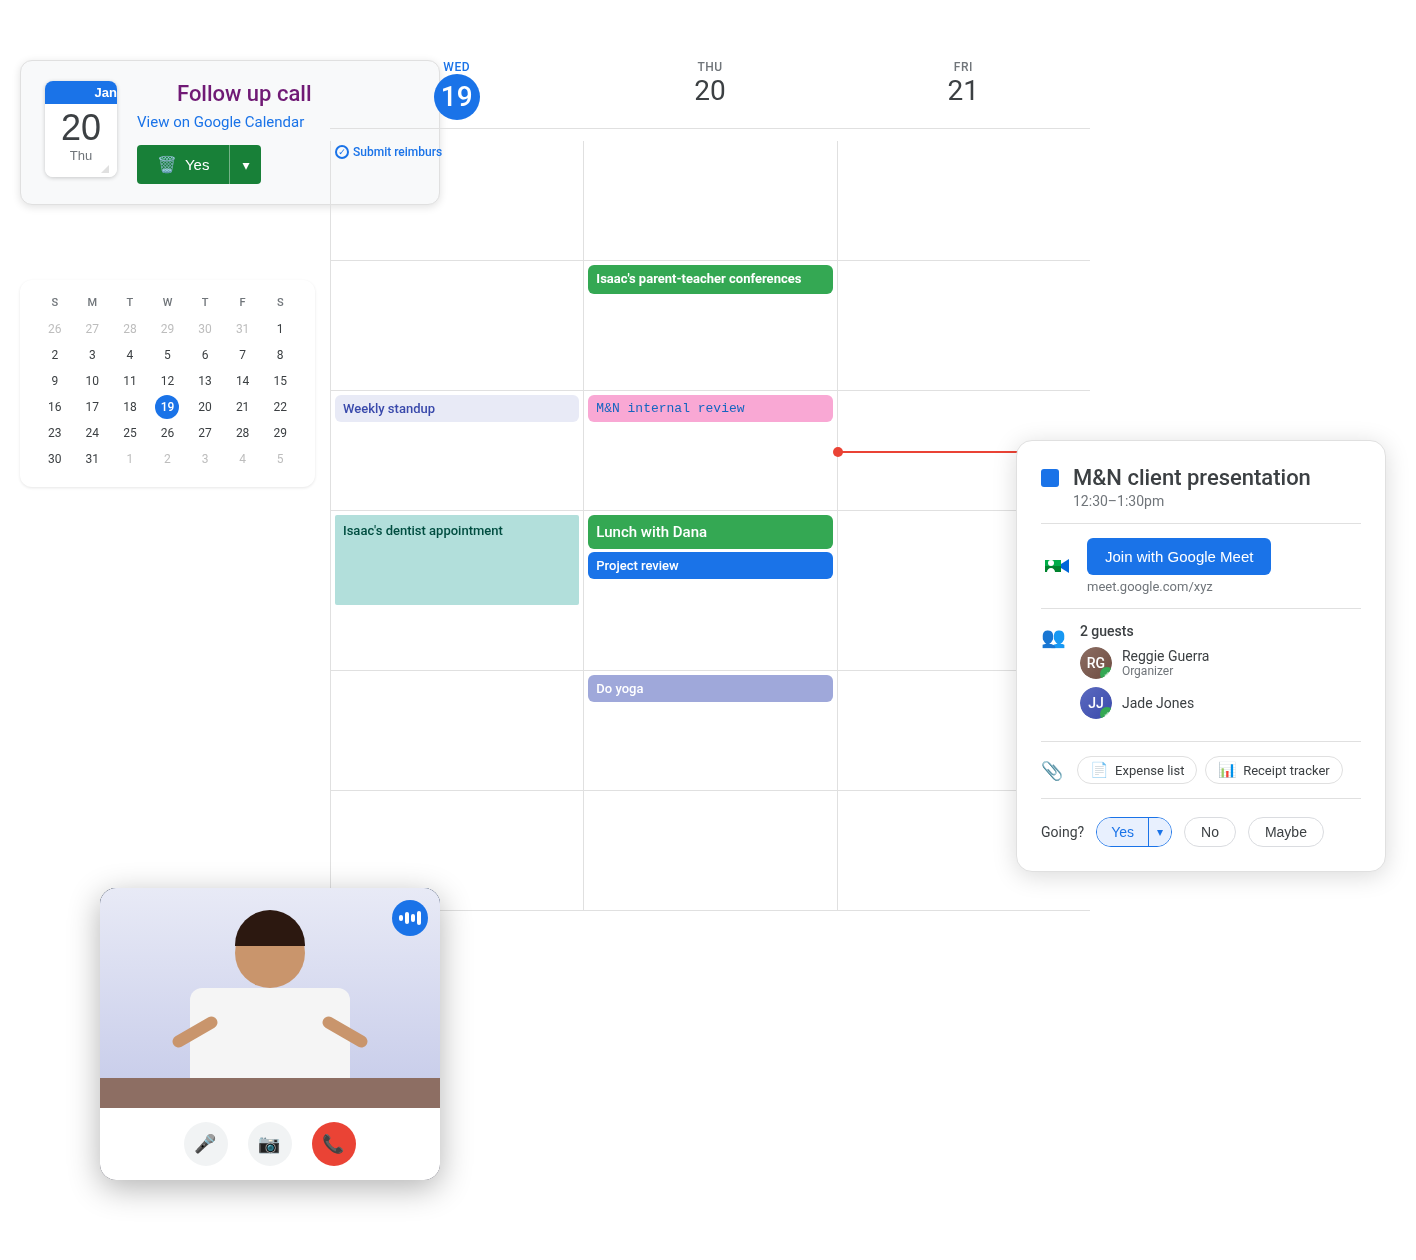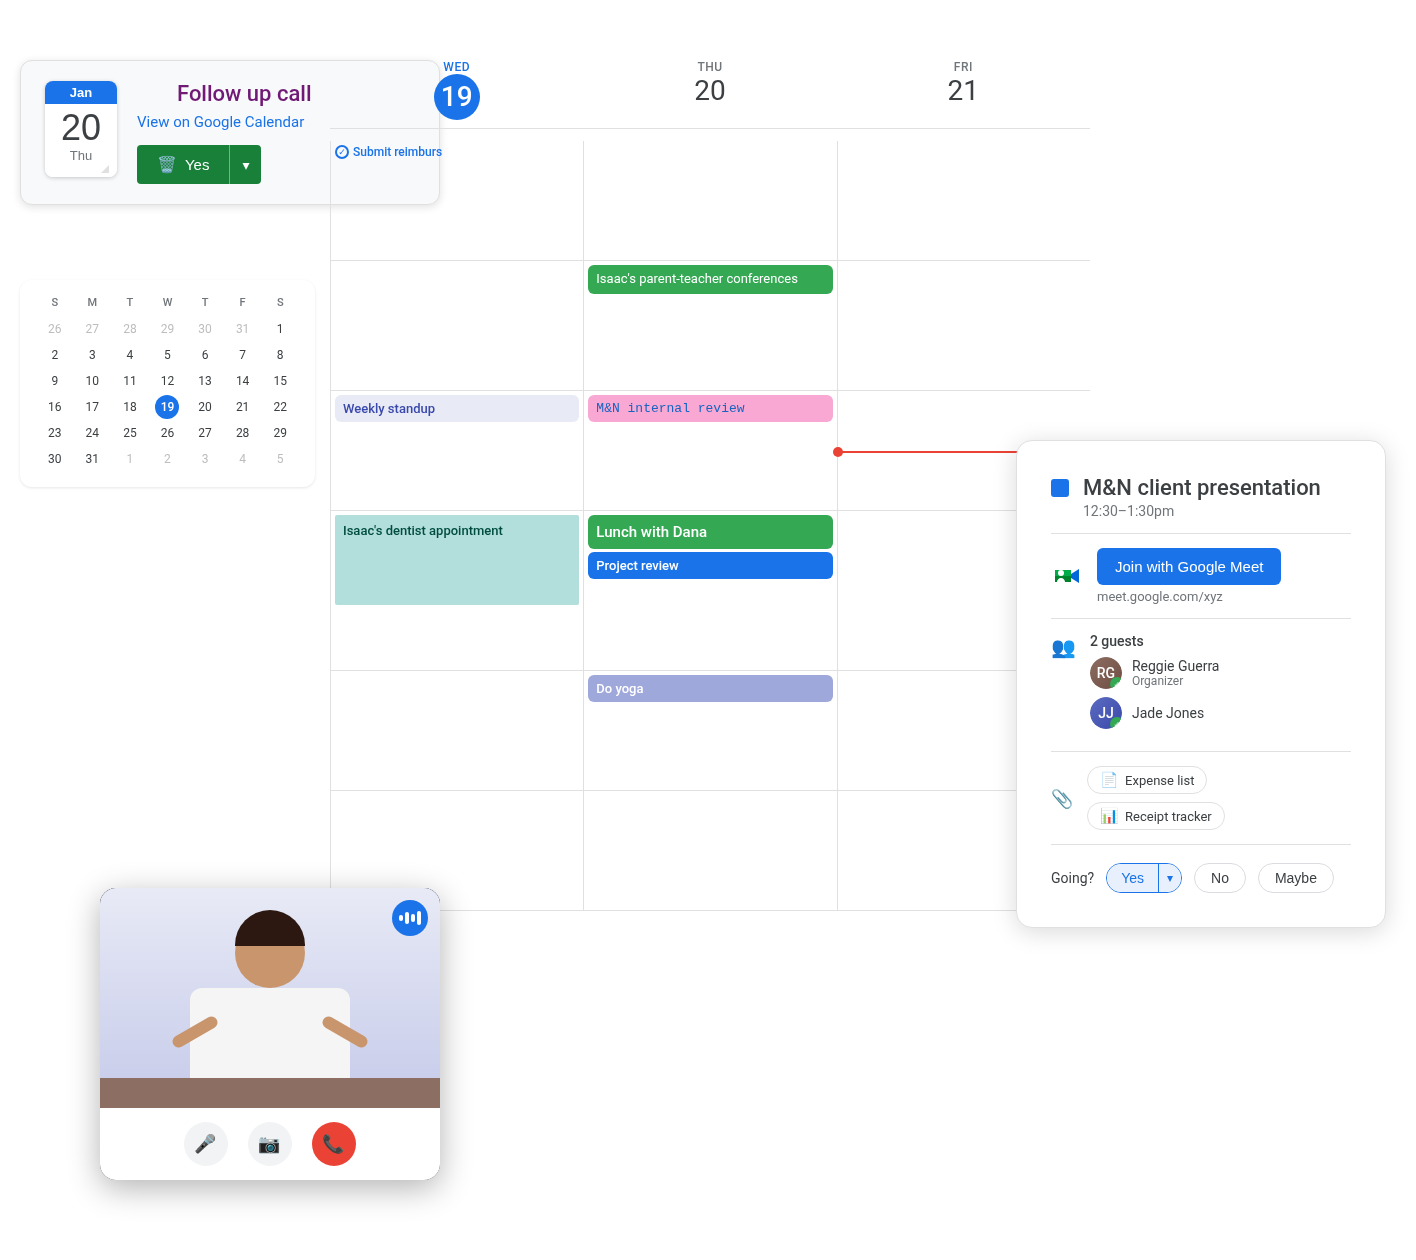--- a/index.html
+++ b/index.html
@@ -164,21 +164,21 @@
     .cal-icon-widget {
       min-width: 72px;
       border-radius: 8px;
       overflow: hidden;
       box-shadow: 0 1px 4px rgba(0,0,0,0.2);
       font-family: Arial, sans-serif;
     }
     .cal-icon-top {
       background: #1a73e8;
       color: #fff;
-      text-align: center;
+      text-align: right;
       font-size: 13px;
       font-weight: 600;
       padding: 4px 0;
     }
     .cal-icon-body {
       background: #fff;
       text-align: center;
       padding: 4px 8px;
     }
     .cal-icon-body .day-big {
@@ -241,21 +241,21 @@
     }
 
     
     .event-detail-card {
       position: absolute;
       top: 440px;
       right: 30px;
       width: 370px;
       background: #fff;
       border-radius: 16px;
-      padding: 34px;
+      padding: 24px;
       box-shadow: 0 4px 24px rgba(0,0,0,0.15);
       border: 1px solid #e0e0e0;
     }
     .event-detail-header {
       display: flex;
       align-items: flex-start;
       gap: 14px;
       margin-bottom: 10px;
     }
     .event-color-square {
@@ -503,21 +503,21 @@
     .row2 { }
     .row3 { }
     .row4 { }
 
     .isaac-parent {
       background: #34a853;
       color: #fff;
       border-radius: 6px;
       padding: 6px 8px;
       font-size: 13px;
-      font-weight: 400;
+      font-weight: 700;
       line-height: 1.3;
     }
     .weekly-standup {
       background: #e8eaf6;
       color: #3949ab;
       border-radius: 6px;
       padding: 6px 8px;
       font-size: 13px;
       font-weight: 500;
     }

